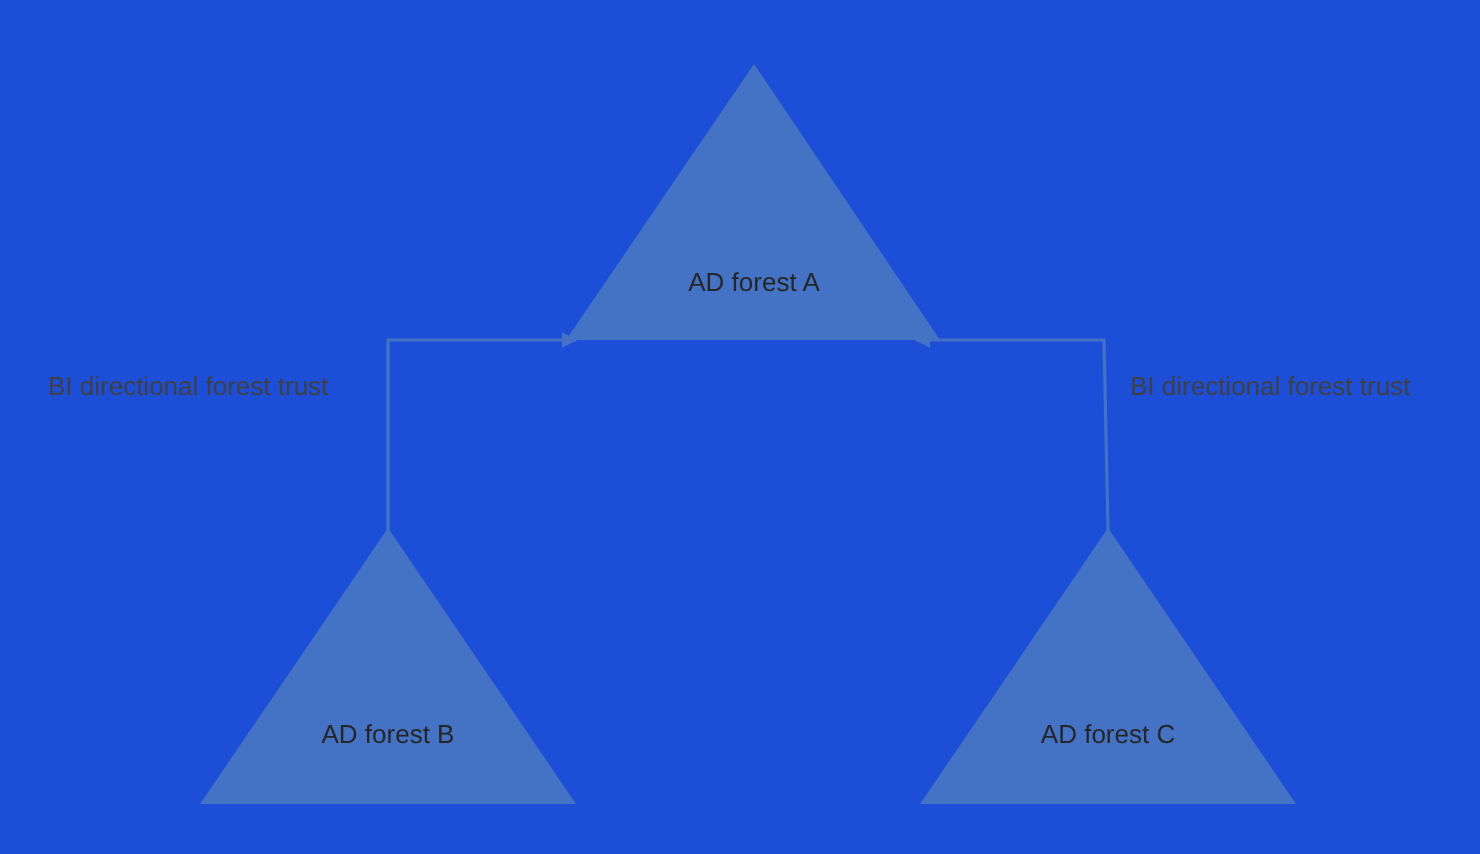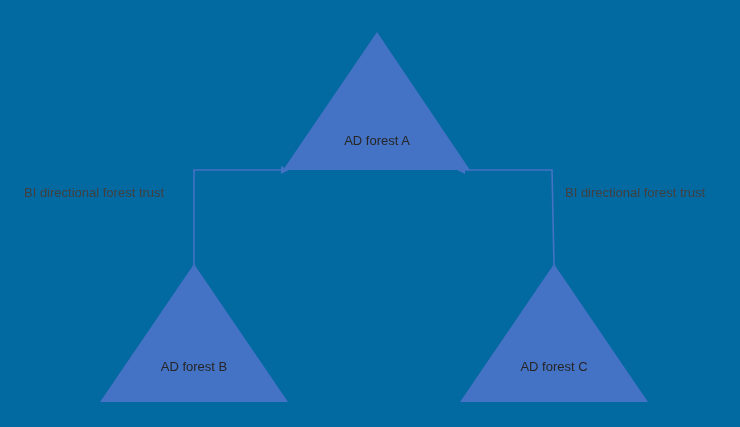--- a/index.html
+++ b/index.html
@@ -8,21 +8,21 @@
     padding: 0;
     background: #ffffff;
   }
   body {
     font-family: "Liberation Sans", sans-serif;
   }
   #canvas {
     position: relative;
     width: 740px;
     height: 427px;
-    background: #0369a1;
+    background: #1d4ed8;
     overflow: hidden;
   }
   #diagram-svg {
     position: absolute;
     left: 0;
     top: 0;
     width: 740px;
     height: 427px;
     display: block;
   }

